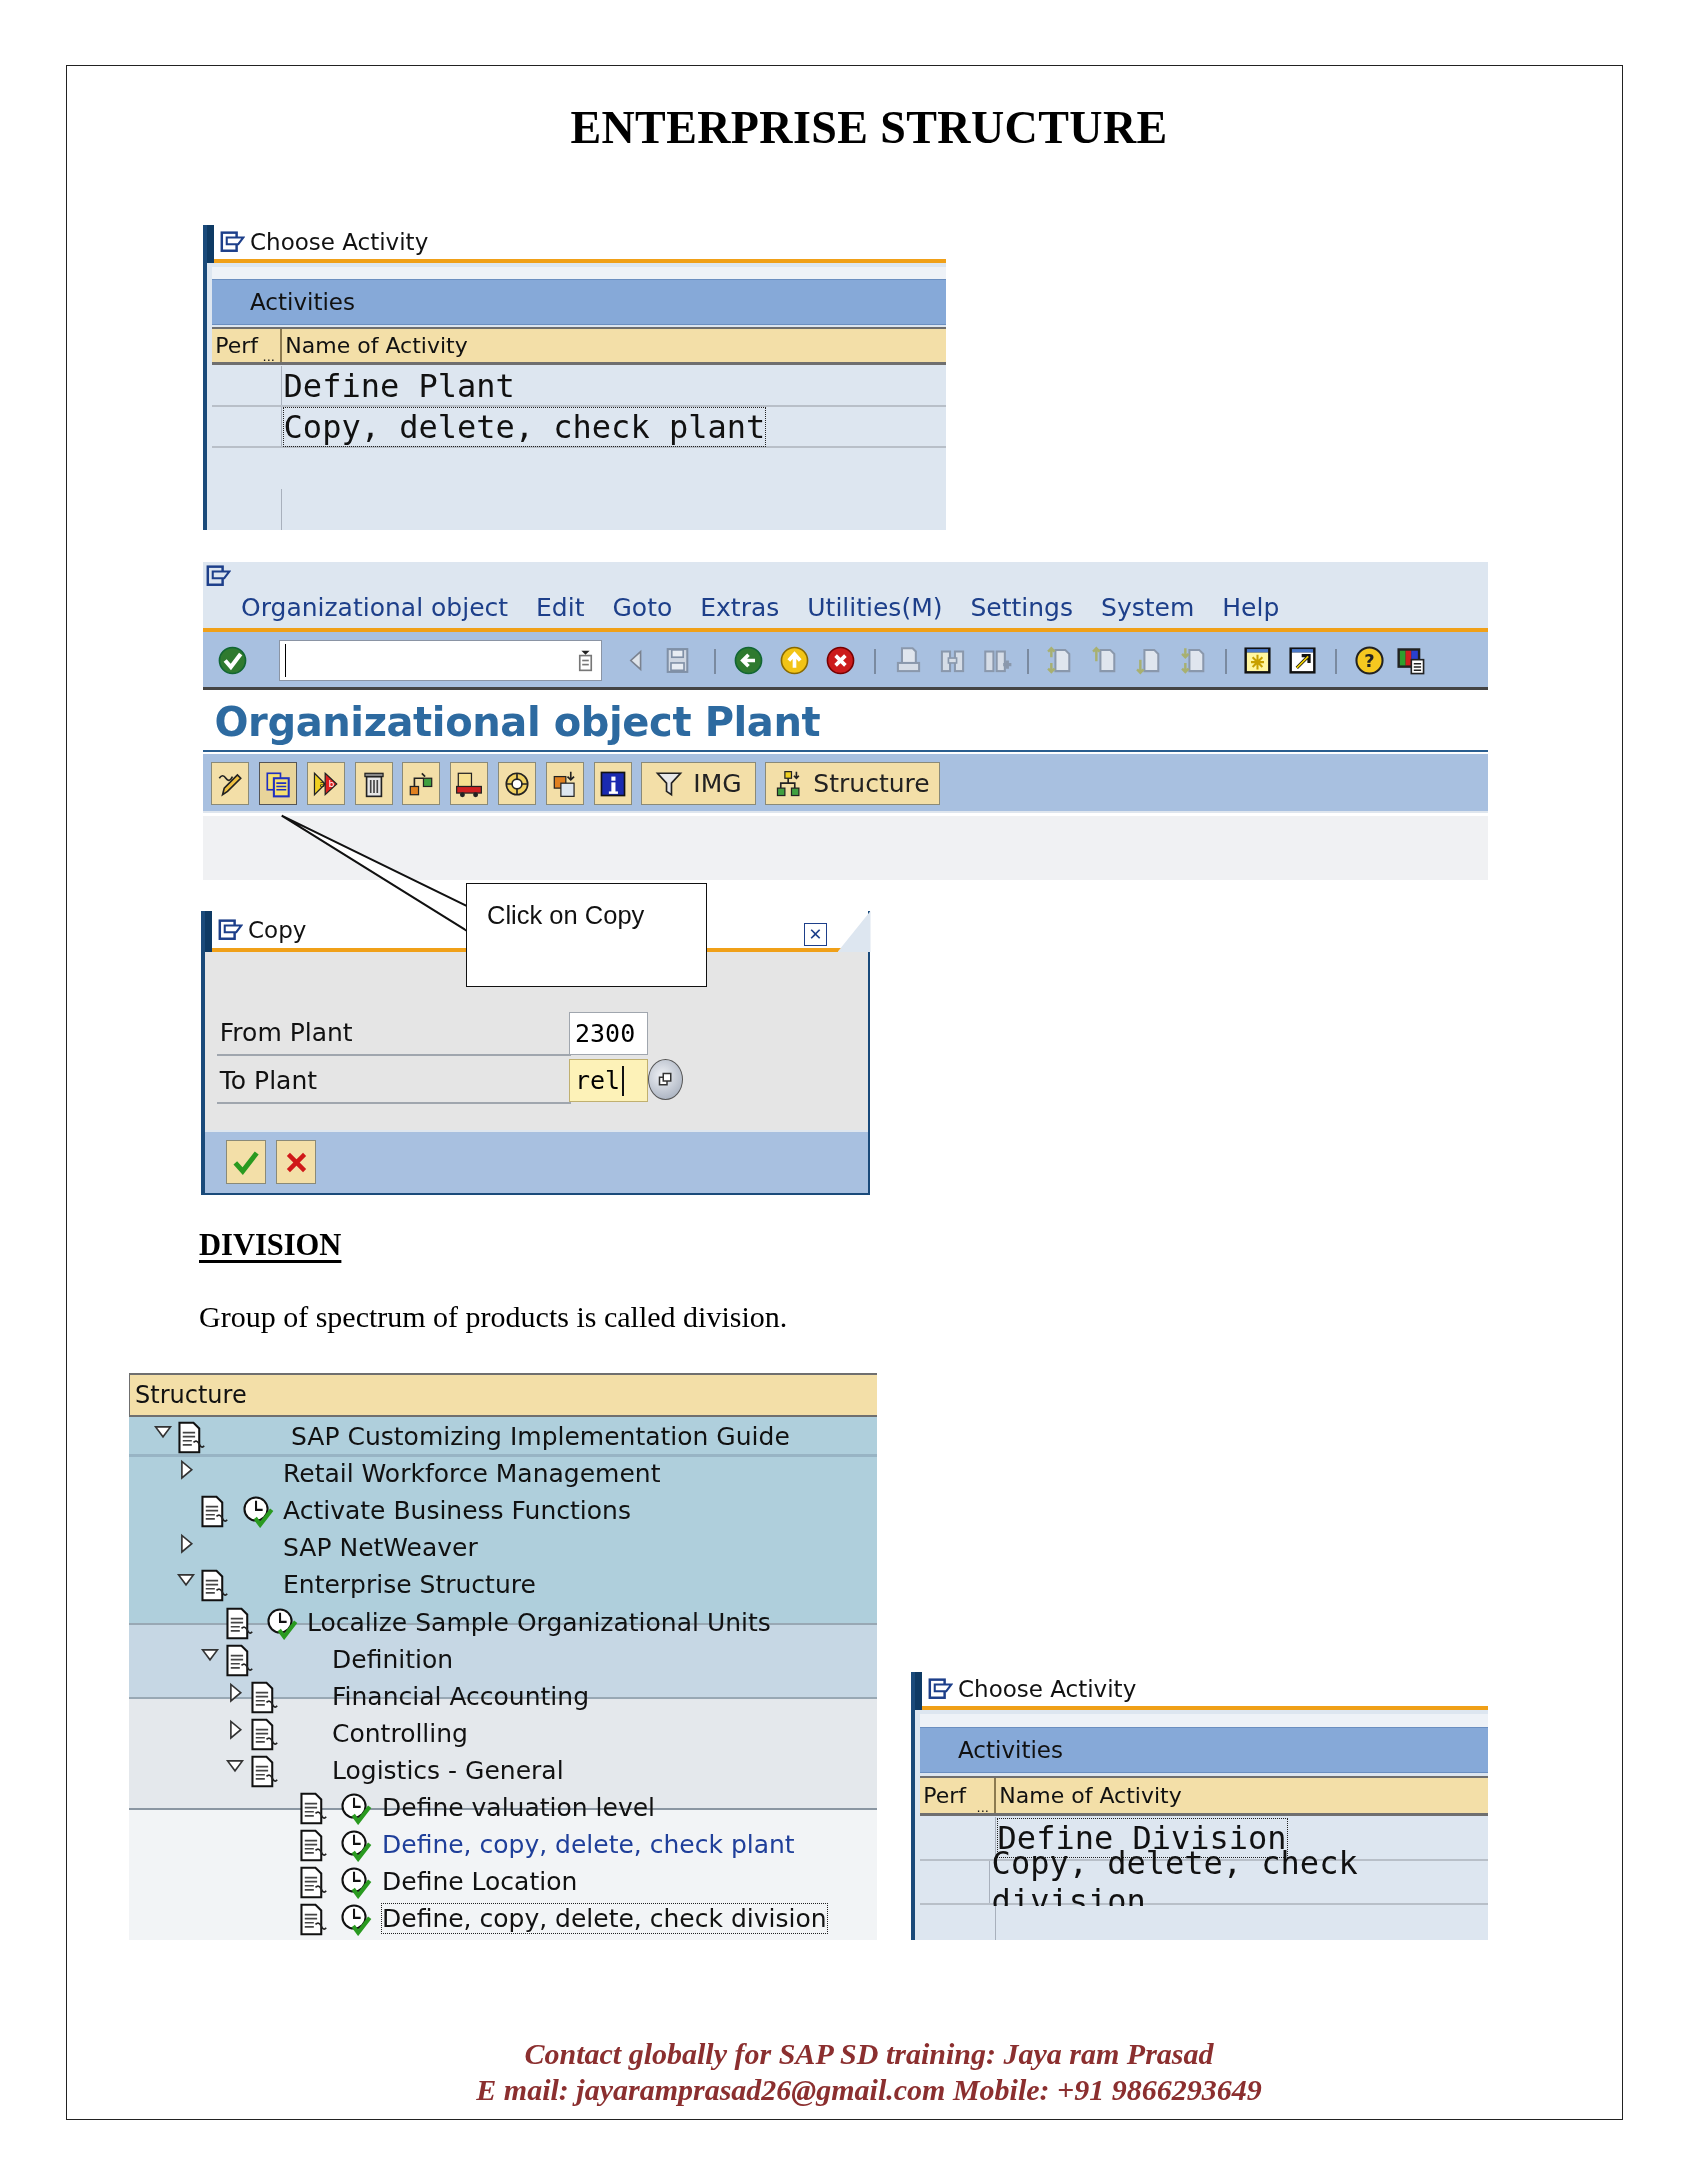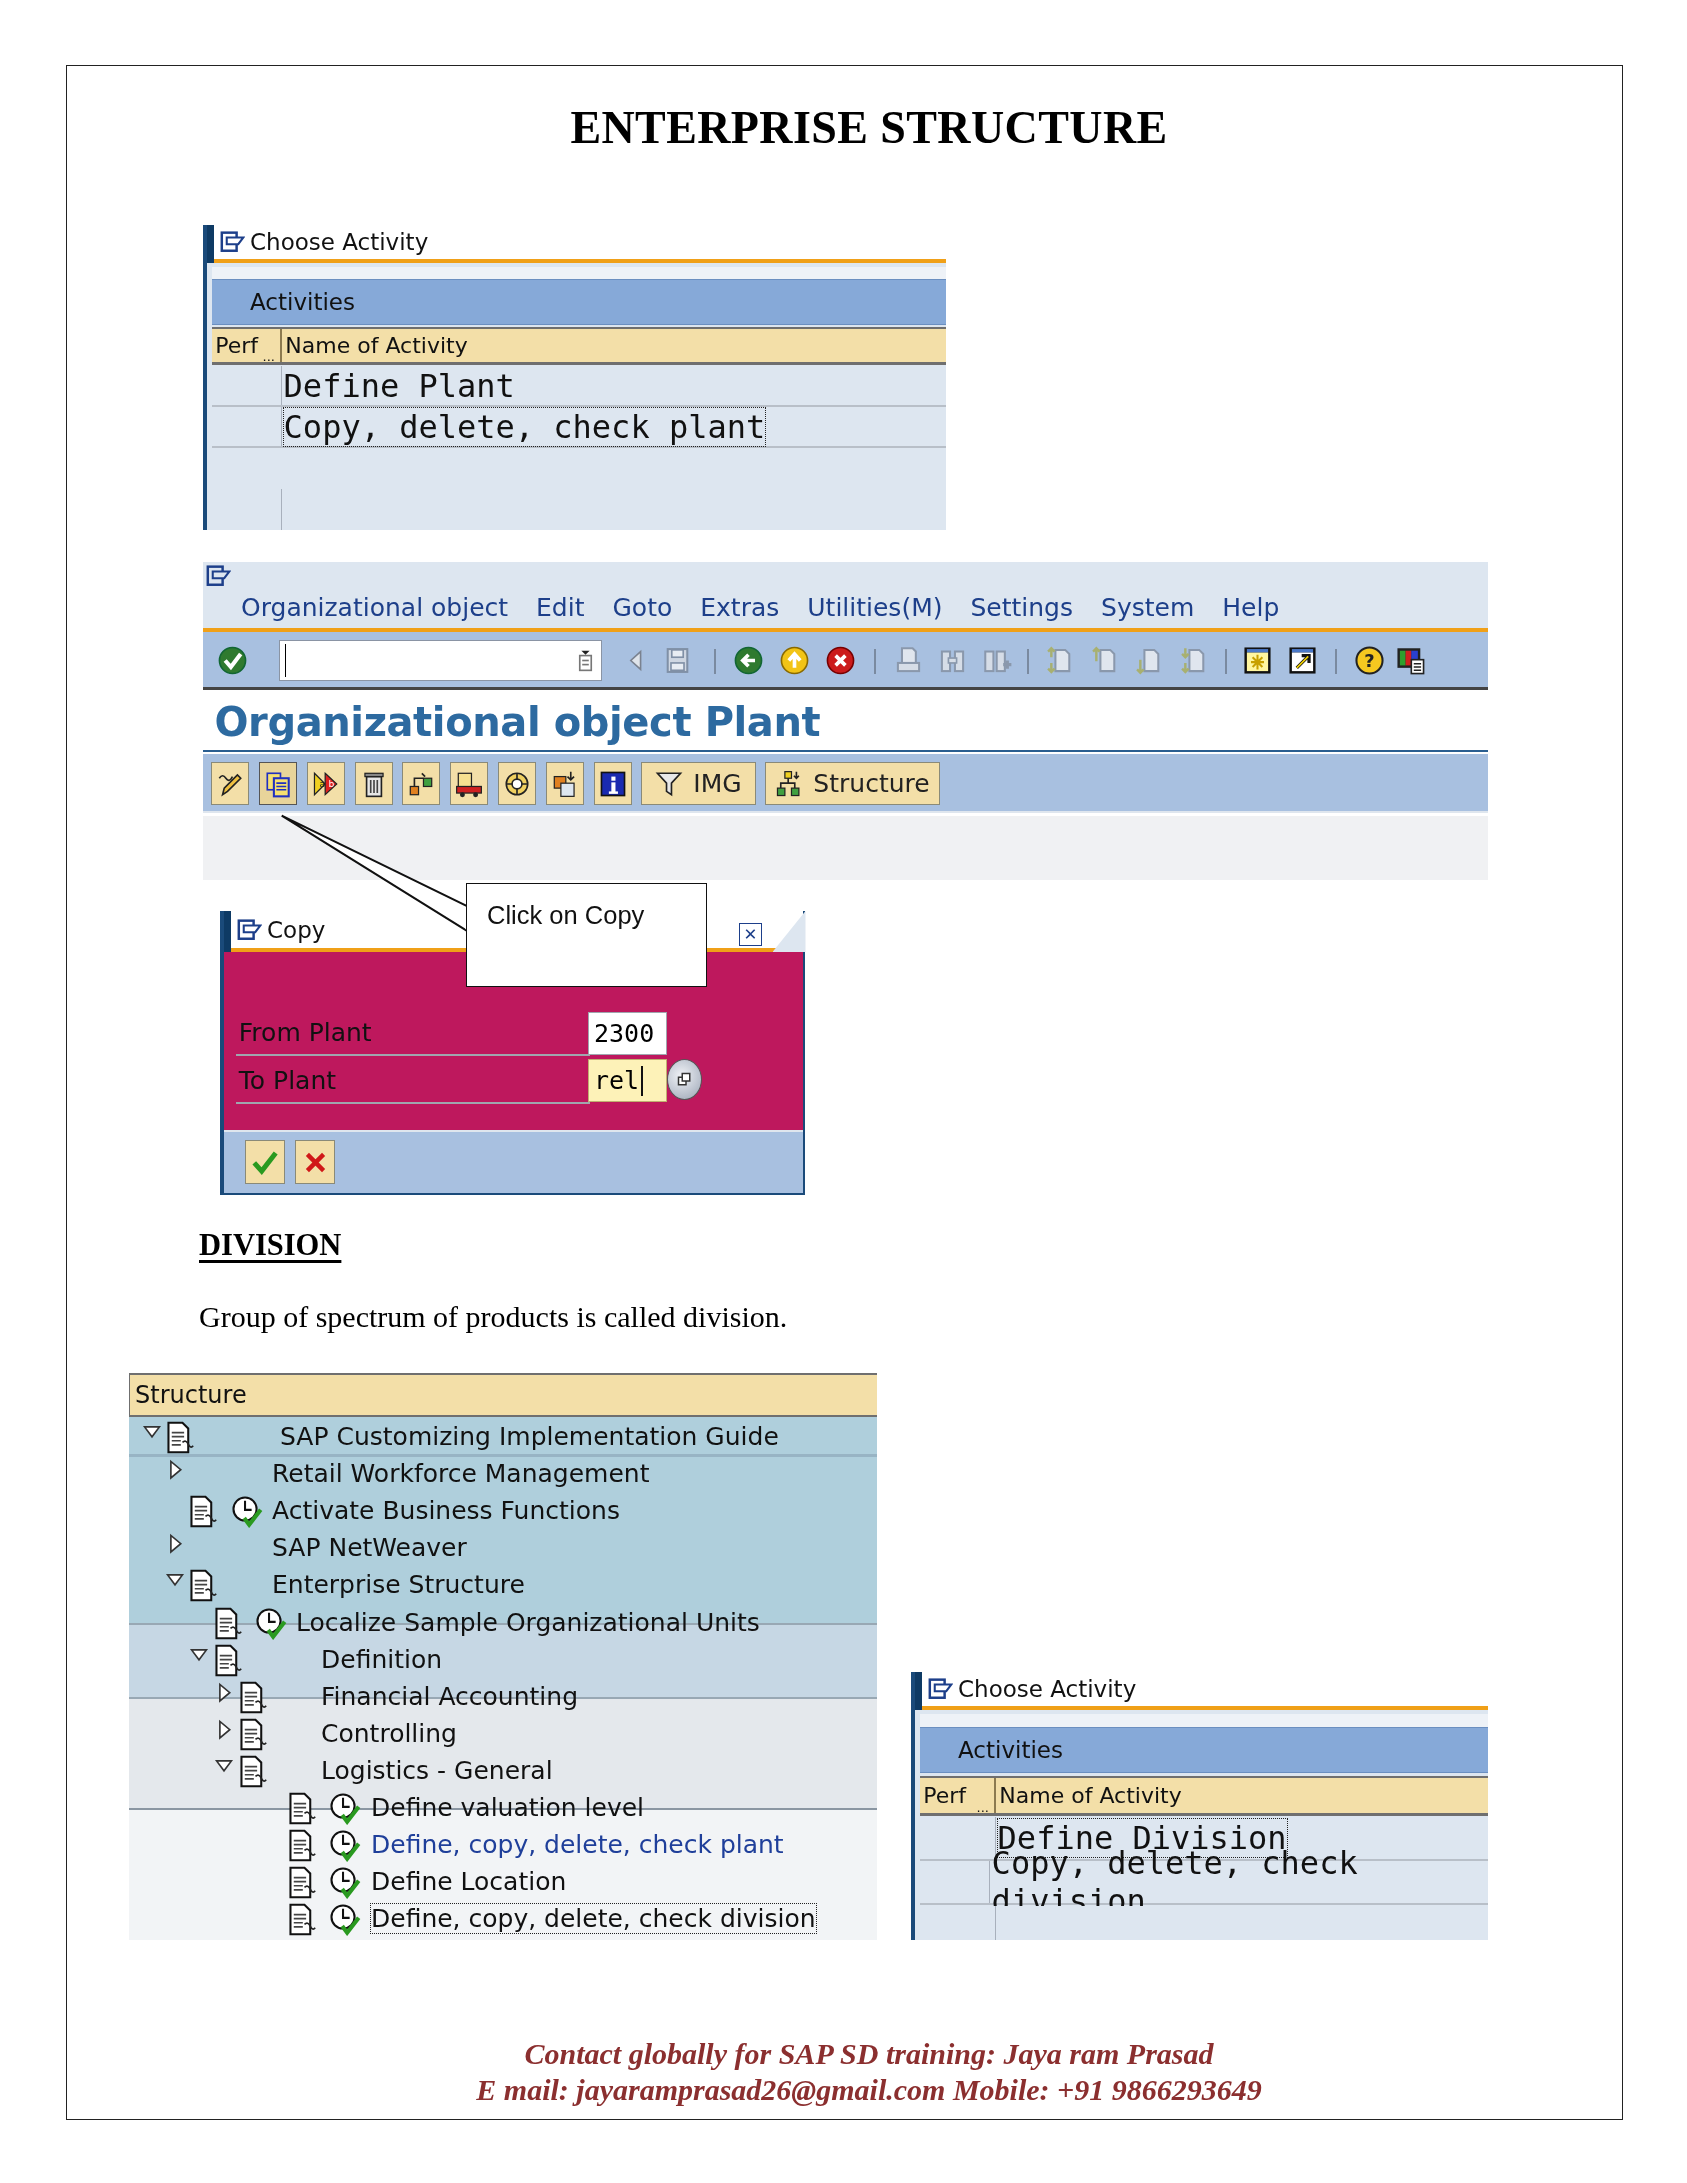--- a/index.html
+++ b/index.html
@@ -104,22 +104,22 @@
   .ab {
     position: absolute; top: 8.2px; height: 43px; background: #f3dfa8; border: 1.6px solid #8a8a78;
     display: flex; align-items: center; justify-content: center; font-size: 25px; color: #222;
   }
   .ab svg { width: 28px; height: 28px; }
   .ab.wide { padding: 0 8.2px; gap: 10px; }
   .work-area { position: absolute; left: 0; top: 254px; width: 100%; height: 64px; background: #f0f1f3; }
 
   
   .copydlg {
-    position: absolute; left: 220px; top: 911px; width: 585px; height: 284px;
-    background: #be185d; border-left: 4.1px solid #1a4a7a; border-right: 2.5px solid #1a4a7a; border-bottom: 2.5px solid #1a4a7a;
+    position: absolute; left: 201px; top: 911px; width: 669px; height: 284px;
+    background: #e5e5e5; border-left: 4.1px solid #1a4a7a; border-right: 2.5px solid #1a4a7a; border-bottom: 2.5px solid #1a4a7a;
   }
   .copydlg .dlg-title { height: 41px; }
   .copydlg .dlg-title::before { height: 41px; }
   .copy-close {
     position: absolute; right: 41px; top: 11.5px; width: 23px; height: 23px; border: 1.6px solid #1d3f8a;
     background: #fff; font-size: 16.5px; color: #1d3f8a; display: flex; align-items: center; justify-content: center;
   }
   .copy-slant {
     position: absolute; right: -2.5px; top: 0; width: 33px; height: 41px; background: #dde6f0;
     clip-path: polygon(100% 0, 100% 100%, 0 100%);
@@ -165,21 +165,21 @@
 
   
   .tree {
     position: absolute; left: 124px; top: 1373px; width: 753px; height: 567px; overflow: hidden; background: #fff;
   }
   .tree-head {
     position: absolute; left: 5px; top: 0; right: 0; height: 44px; background: #f3dfa8;
     border-top: 2.5px solid #6f6f6f; border-bottom: 2.5px solid #6f6f6f; border-left: 1.6px solid #6f6f6f;
     font-size: 24px; color: #111; display: flex; align-items: center; padding-left: 5px;
   }
-  .tnode { position: absolute; left: 11px; right: 0; height: 37px; font-size: 25px; color: #111; }
+  .tnode { position: absolute; left: 22px; right: 0; height: 37px; font-size: 25px; color: #111; }
   .tnode .tri, .tnode .doc, .tnode .clk, .tnode .txt { position: absolute; top: 1.6px; }
   .tnode .txt { top: 3.3px; white-space: nowrap; }
   .tnode .tri svg { width: 20px; height: 21.4px; }
   .tnode .doc svg { width: 28px; height: 33px; }
   .tnode .clk svg { width: 33px; height: 33px; }
   .band-a { background: #afcfdc; }
   .band-b { background: #c6d7e4; }
   .band-c { background: #e4e8ec; }
   .band-d { background: #f2f4f6; }
   .link-txt { color: #1f3f9a; }

